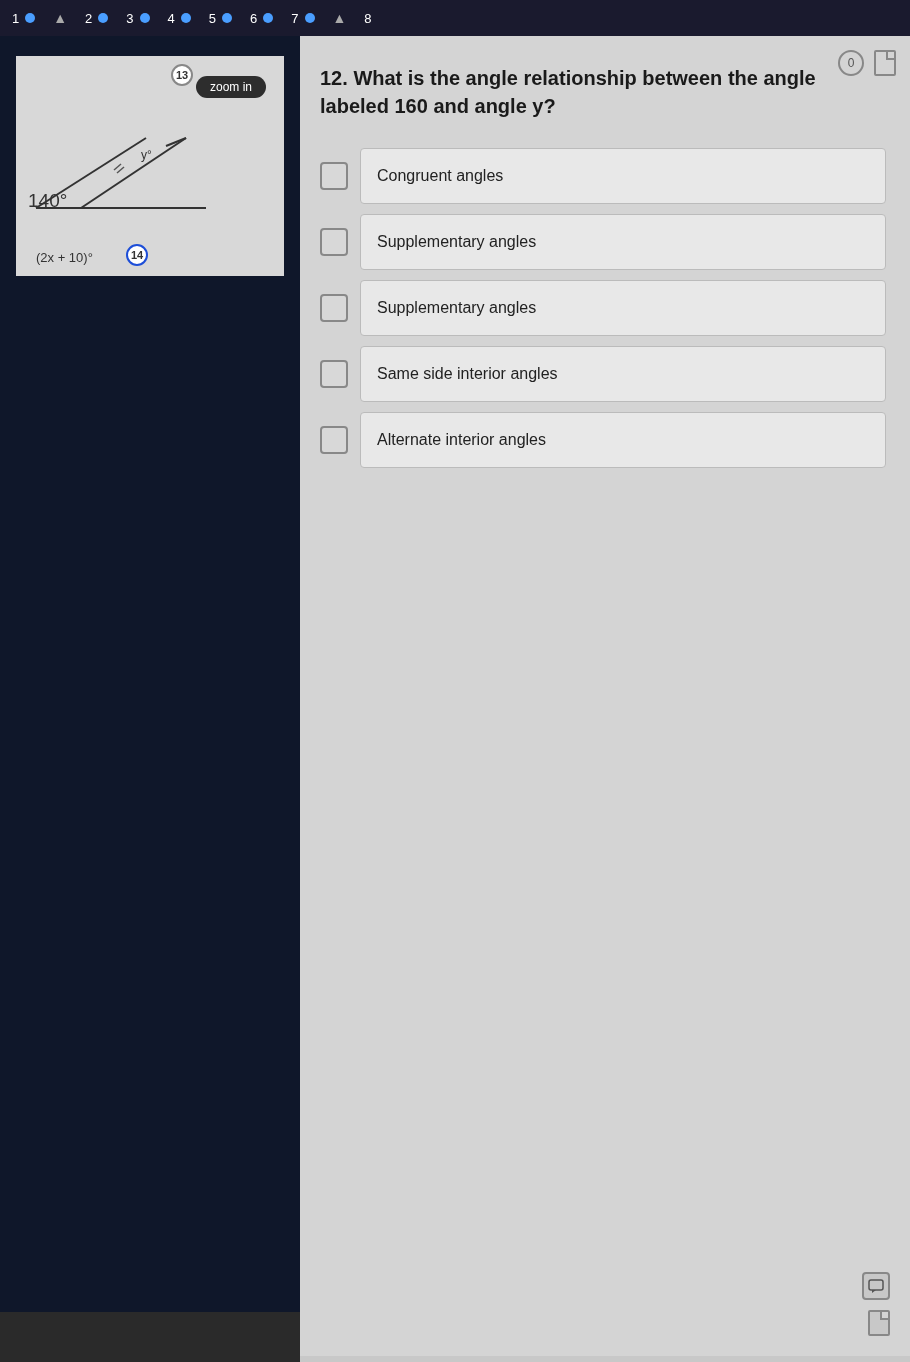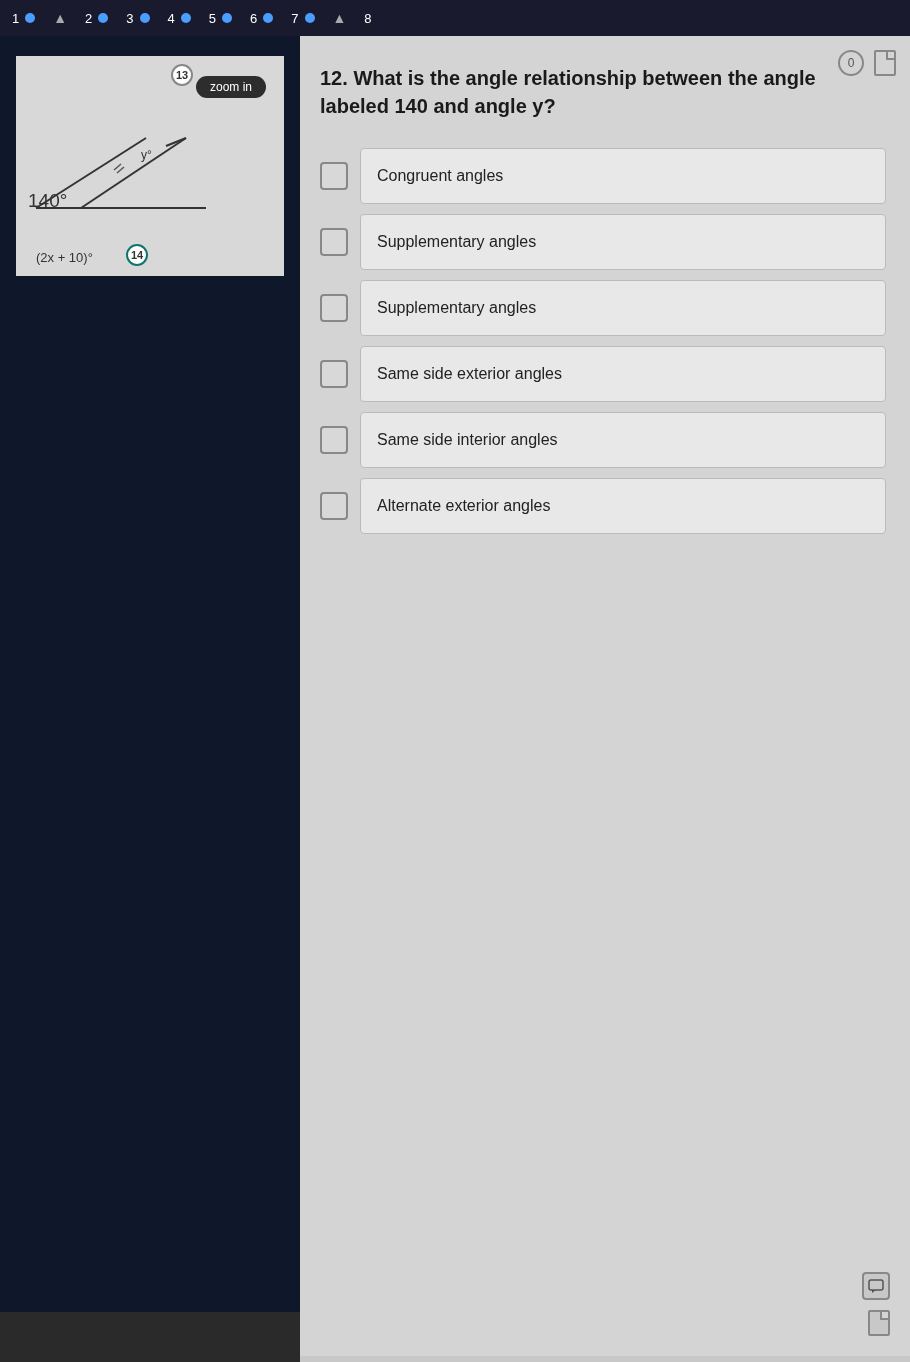--- a/index.html
+++ b/index.html
@@ -304,41 +304,41 @@
           <line x1="91" y1="55" x2="98" y2="49" stroke="#555" stroke-width="1.5"></line>
         </svg>
         
         <span class="angle-label" style="position:absolute; top:72px; left:2px; font-size:19px; color:#333;">140°</span>
         <span class="angle-label" style="position:absolute; top:30px; left:115px; font-size:12px; color:#333;">y°</span>
       </div>
 
       
       <div style="position:relative; margin-top:-20px; margin-left:10px;">
         <span style="font-size:13px; color:#333;">(2x + 10)°</span>
-        <div class="circle-badge" style="position:absolute; top:-4px; left:90px; background:white; border:2px solid #0f766e;">
+        <div class="circle-badge" style="position:absolute; top:-4px; left:90px; background:white; border:2px solid #1d4ed8;">
           <span>14</span>
         </div>
       </div>
     </div>
 
     <div class="bottom-bar"></div>
   </div>
 
   <div class="right-panel">
 
     <div class="top-right-icons">
       <div class="score-badge">
         <span>0</span>
       </div>
       <div class="doc-icon"></div>
     </div>
 
     <div class="question-text">
       <span>12.</span>
-      <span> What is the angle relationship between the angle labeled 140 and angle y?</span>
+      <span> What is the angle relationship between the angle labeled 160 and angle y?</span>
     </div>
 
     <div class="answer-list">
 
       <div class="answer-item">
         <div class="checkbox"></div>
         <div class="answer-box">
           <span>Congruent angles</span>
         </div>
       </div>
@@ -350,41 +350,35 @@
         </div>
       </div>
 
       <div class="answer-item">
         <div class="checkbox"></div>
         <div class="answer-box">
           <span>Supplementary angles</span>
         </div>
       </div>
 
-      <div class="answer-item">
-        <div class="checkbox"></div>
-        <div class="answer-box">
-          <span>Same side exterior angles</span>
-        </div>
-      </div>
 
       <div class="answer-item">
         <div class="checkbox"></div>
         <div class="answer-box">
           <span>Same side interior angles</span>
         </div>
       </div>
 
-
-      <div class="answer-item">
-        <div class="checkbox"></div>
-        <div class="answer-box">
-          <span>Alternate exterior angles</span>
-        </div>
-      </div>
+      <div class="answer-item">
+        <div class="checkbox"></div>
+        <div class="answer-box">
+          <span>Alternate interior angles</span>
+        </div>
+      </div>
+
 
     </div>
 
     <div class="bottom-right-icons">
       <div class="chat-icon-btn">
         <svg width="16" height="14">
           <rect x="1" y="1" width="14" height="10" rx="2" fill="none" stroke="#555" stroke-width="1.5"></rect>
           <polygon points="4,11 4,14 8,11" fill="#555"></polygon>
         </svg>
       </div>

